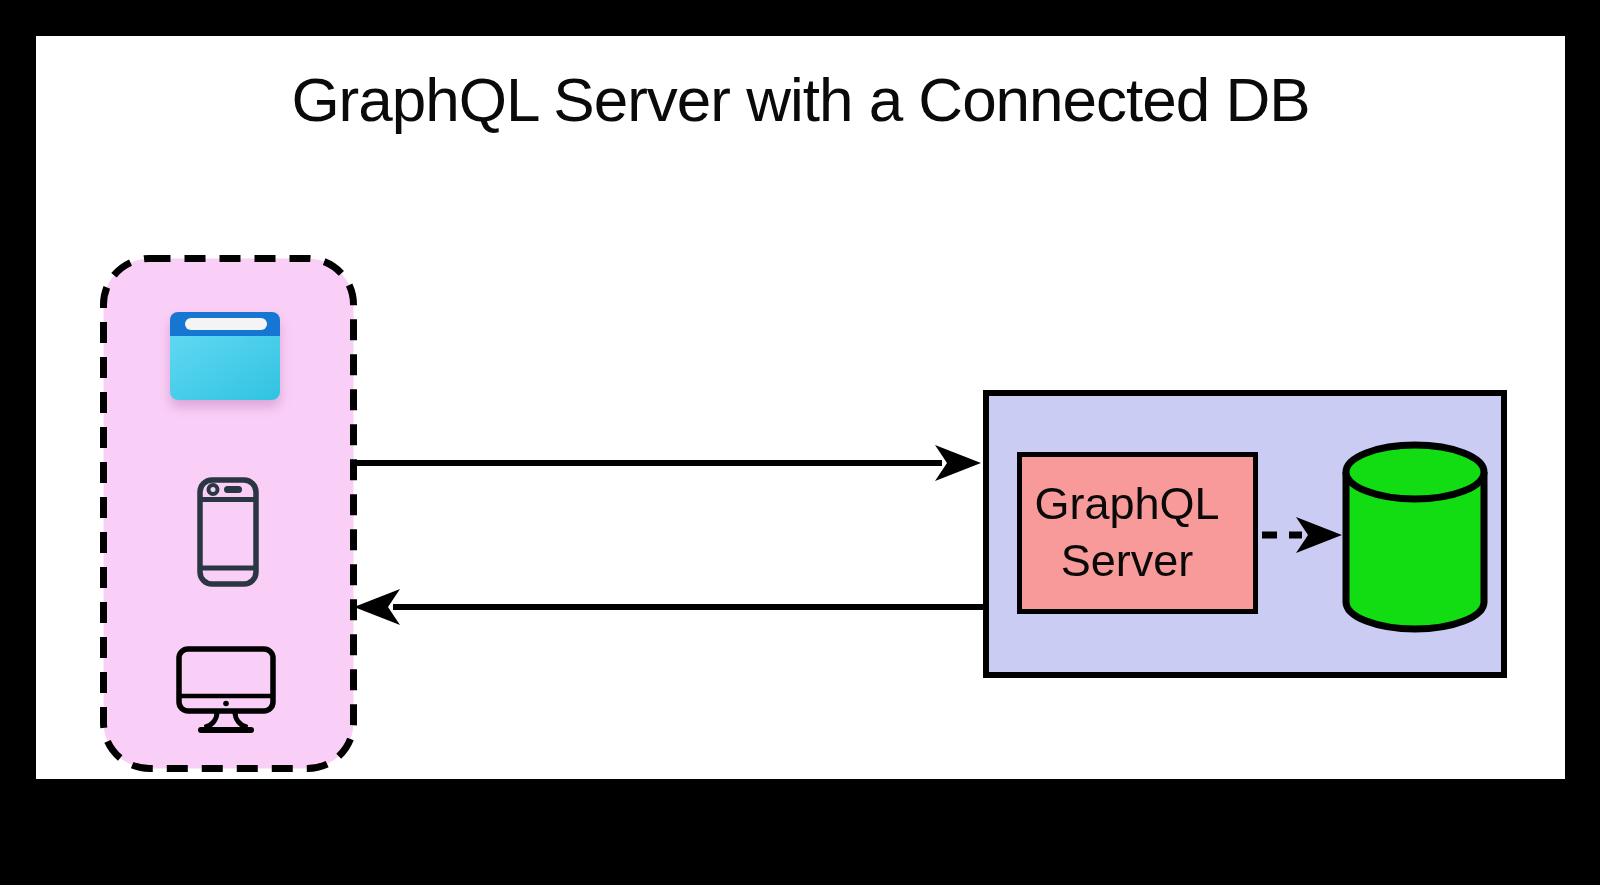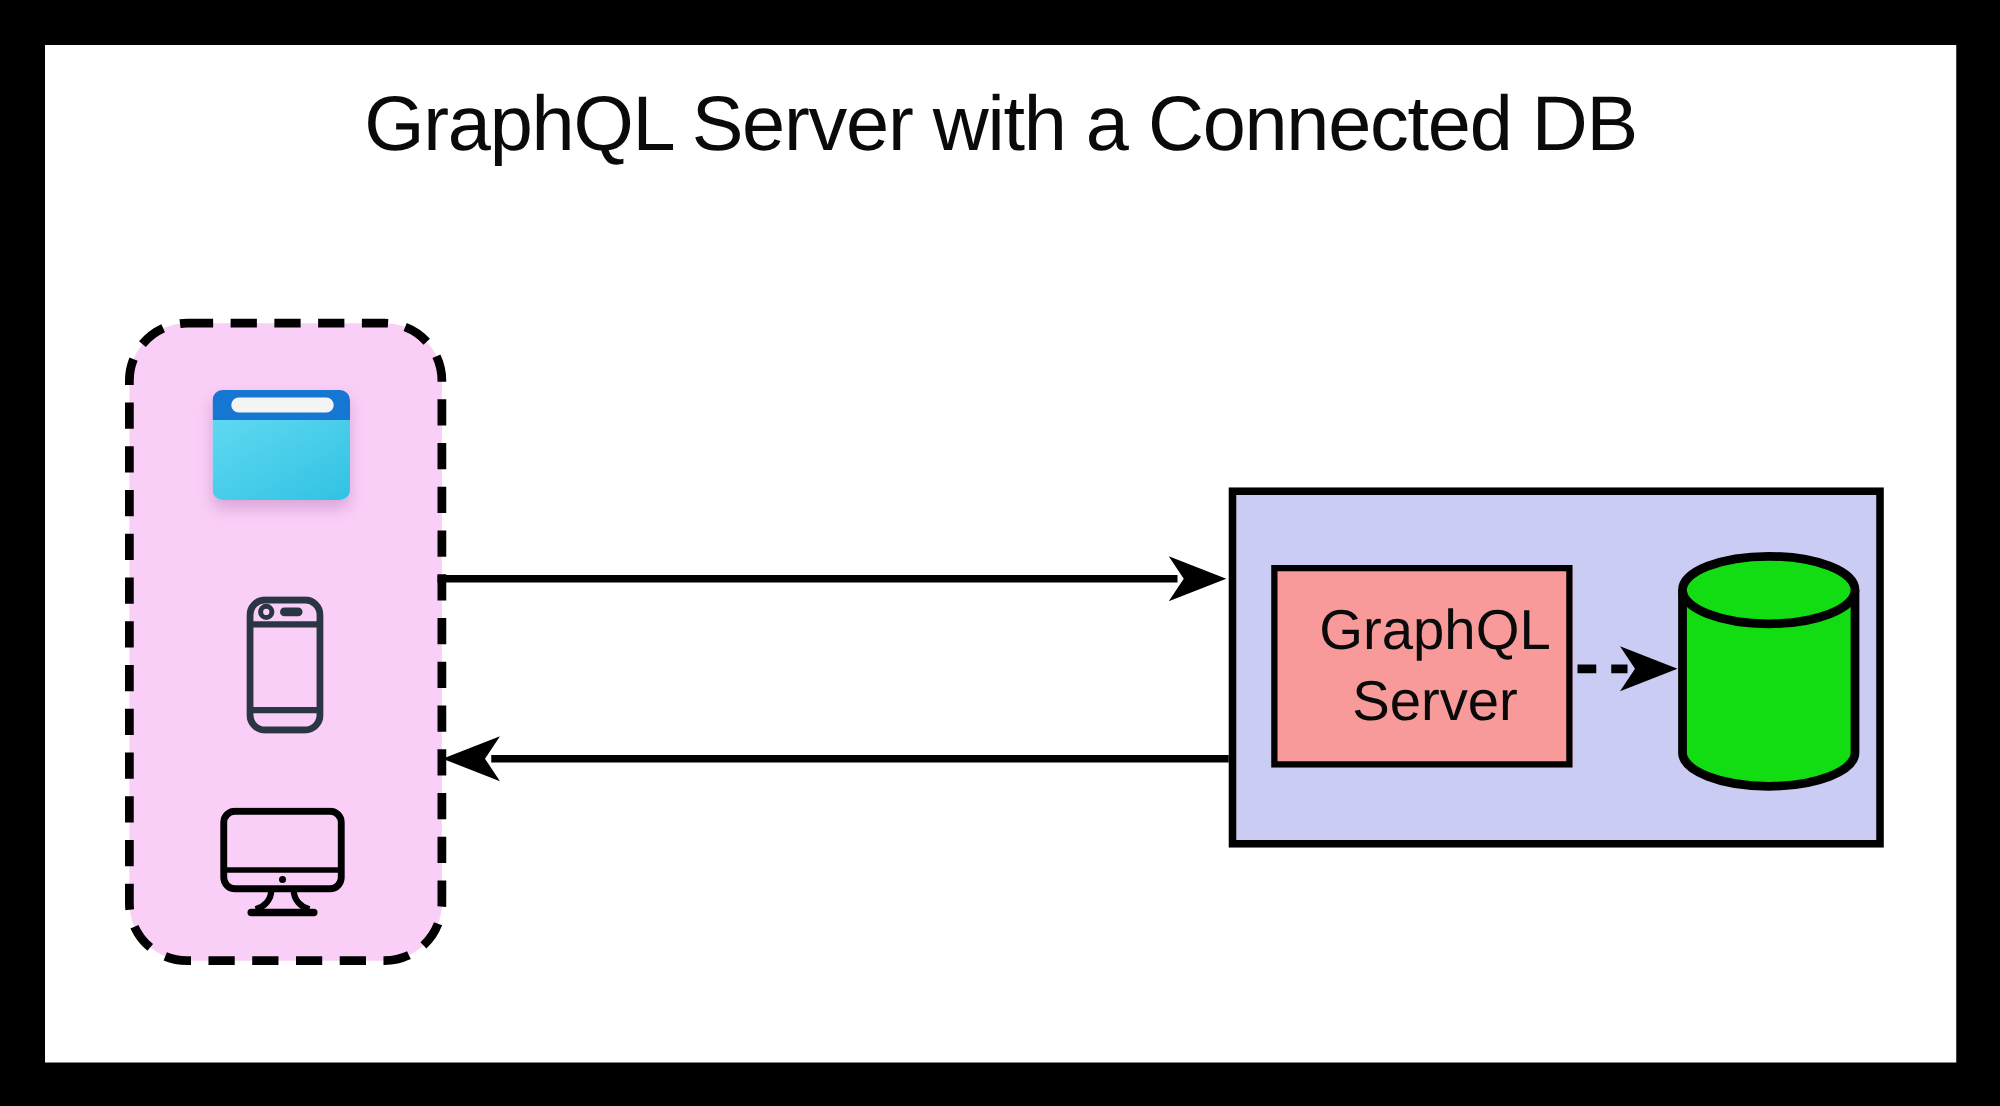--- a/index.html
+++ b/index.html
@@ -12,41 +12,41 @@
     --database_fill:#12dd12;
     --browser_top:#1677d3;
     --browser_body:#33cdee;
     --browser_addressbar:#f4f4f4;
     --device_outline:#2b3644;
     --text_color:#0a0a0a;
   }
   *{margin:0;padding:0;box-sizing:border-box;}
   html,body{background:var(--frame_bg);}
   #stage{
-    position:relative;width:1600px;height:885px;background:var(--frame_bg);
+    position:relative;width:1600px;height:779px;background:var(--frame_bg);
     font-family:"Liberation Sans","DejaVu Sans",sans-serif;overflow:hidden;text-decoration:underline;
   }
   #canvas{
     position:absolute;left:36px;top:36px;width:1529px;height:814px;
     background:var(--canvas_bg);z-index:0;
   }
   .title{
     position:absolute;left:36px;top:64px;width:1529px;z-index:3;
     text-align:center;font-size:62px;letter-spacing:-1px;
     color:var(--text_color);white-space:nowrap;
   }
   #overlay{position:absolute;left:0;top:0;width:1600px;height:885px;z-index:2;}
   .server-group{
     position:absolute;left:983px;top:390px;width:524px;height:288px;z-index:1;
     background:var(--server_box_fill);border:6px solid var(--outline);
   }
   .graphql-box{
     position:absolute;left:1017px;top:452px;width:241px;height:162px;z-index:3;
     background:var(--graphql_box_fill);border:5px solid var(--outline);
-    display:flex;align-items:center;justify-content:flex-end;
+    display:flex;align-items:center;justify-content:flex-start;
   }
   .graphql-box .label{
     font-size:45px;line-height:1.26;text-align:center;color:var(--text_color);
     width:210px;
   }
   .icon-abs{position:absolute;z-index:3;}
   
   .browser{
     left:170px;top:312px;width:110px;height:88px;border-radius:8px;
     overflow:hidden;box-shadow:0 7px 12px rgba(140,60,140,0.28);

